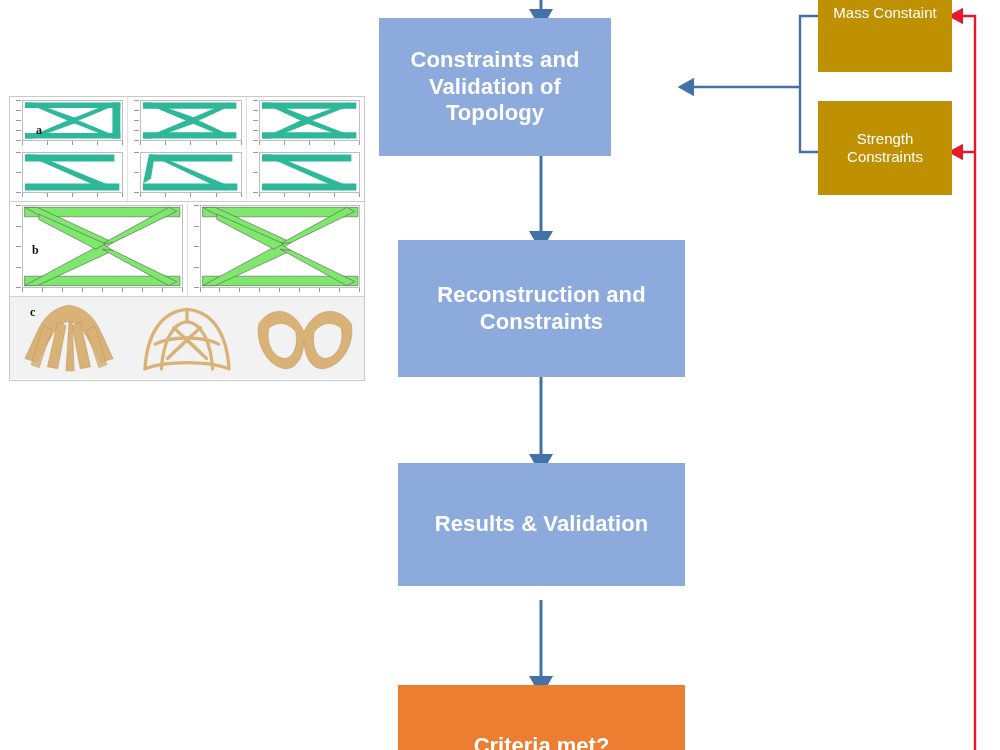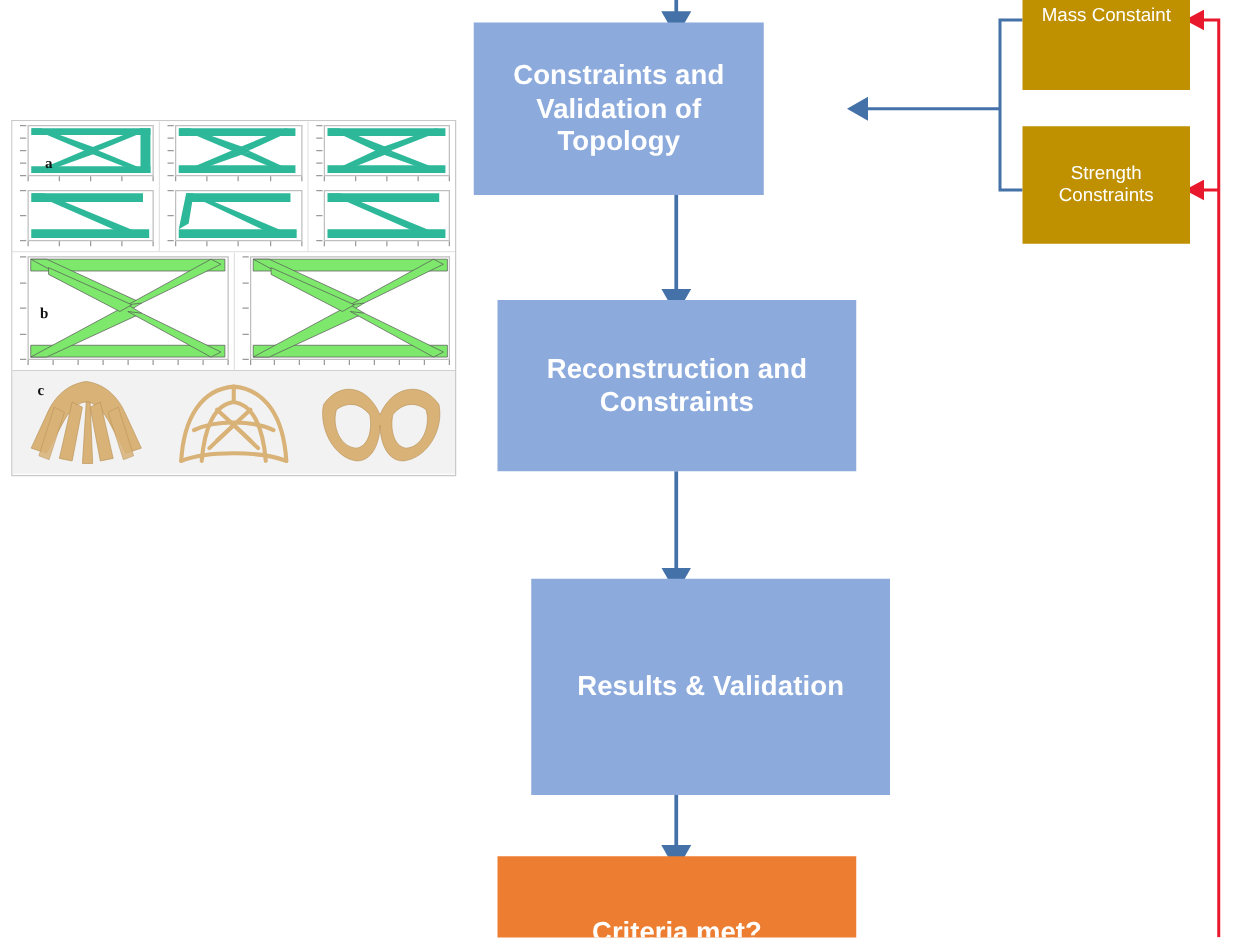--- a/index.html
+++ b/index.html
@@ -46,21 +46,21 @@
   }
   .box-orange {
     background: #ED7D31;
     font-weight: bold;
     font-size: 22px;
   }
 
   
   #box-constraints   { left: 379px; top: 18px;  width: 232px; height: 138px; justify-content: flex-end; }
   #box-reconstruct   { left: 398px; top: 240px; width: 287px; height: 137px; }
-  #box-results       { left: 398px; top: 463px; width: 287px; height: 173px; margin-left: 27px; }
+  #box-results       { left: 398px; top: 463px; width: 287px; height: 123px; }
   #box-criteria      { left: 398px; top: 685px; width: 287px; height: 90px;
                        align-items: flex-start; padding-top: 48px; }
   #box-mass          { left: 818px; top: -8px;  width: 134px; height: 80px;
                        align-items: flex-start; padding-top: 12px; }
   #box-strength      { left: 818px; top: 101px; width: 134px; height: 94px; }
 
   .box-label { display: block; width: 100%; }
 
   
   #figure-panel {

